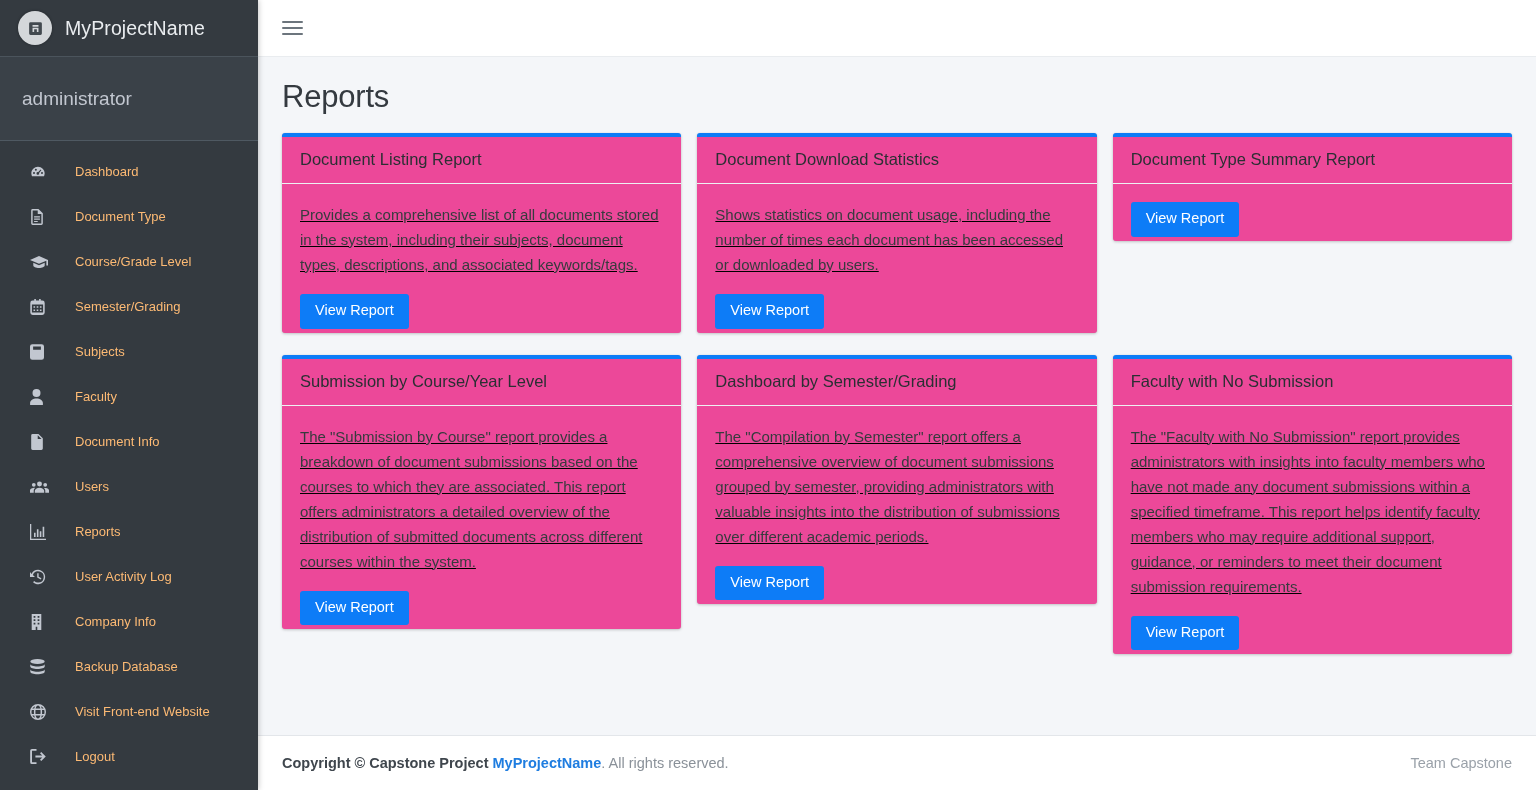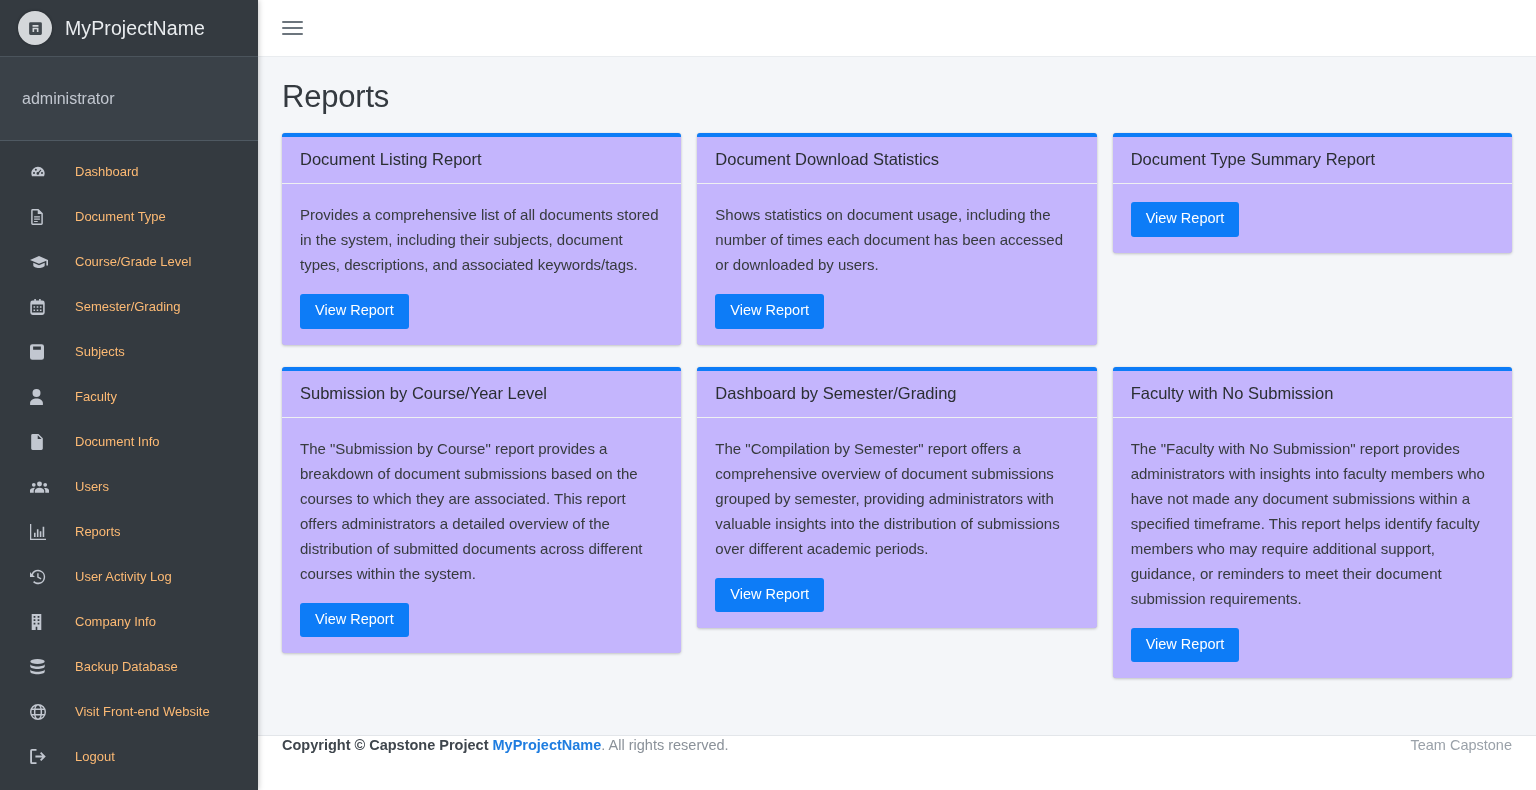--- a/index.html
+++ b/index.html
@@ -68,21 +68,21 @@
     flex: 0 0 84px;
     display: flex;
     align-items: center;
     padding-left: 22px;
     border-bottom: 1px solid #4f5962;
     background: #3a4148;
   }
 
   .user-panel-name {
     color: #c2c7d0;
-    font-size: 16px;
+    font-size: 19px;
     font-weight: 300;
   }
 
   .nav {
     padding-top: 8px;
     overflow: hidden;
   }
 
   .nav-item {
     display: flex;
@@ -171,40 +171,41 @@
     align-items: flex-start;
   }
 
   .col {
     width: 33.3333%;
     padding: 0 8px;
     margin-bottom: 22px;
   }
 
   .card {
-    background: #c4b5fd;
+    background: #ec4899;
     border-top: 4px solid #0d7cf7;
     border-radius: 3px;
     box-shadow: 0 0 1px rgba(0,0,0,0.125), 0 1px 3px rgba(0,0,0,0.2);
   }
 
   .card-header {
     padding: 13px 18px;
     border-bottom: 1px solid #eef0f2;
   }
 
   .card-title {
     font-size: 16.5px;
     font-weight: 400;
     color: #2b2f33;
     line-height: 1.2;
   }
 
   .card-body {
-    padding: 18px 18px 16px 18px;
+    padding: 18px 18px 4px 18px;
+    text-decoration: underline;
   }
 
   .card-text {
     font-size: 15px;
     line-height: 25px;
     color: #373b3e;
     font-weight: 300;
     margin-bottom: 17px;
   }
 
@@ -222,21 +223,21 @@
     font-family: "Liberation Sans", sans-serif;
   }
 
   
   .footer {
     flex: 0 0 55px;
     height: 55px;
     background: #ffffff;
     border-top: 1px solid #e3e6ea;
     display: flex;
-    align-items: flex-start;
+    align-items: center;
     justify-content: space-between;
     padding: 1px 24px;
   }
   .footer-left {
     font-size: 14.5px;
     color: #8a9199;
     font-weight: 300;
   }
   .footer-left b { color: #3f464d; font-weight: 700; }
   .footer-left .lnk { color: #1f7de0; font-weight: 700; text-decoration: none; cursor: pointer; }

